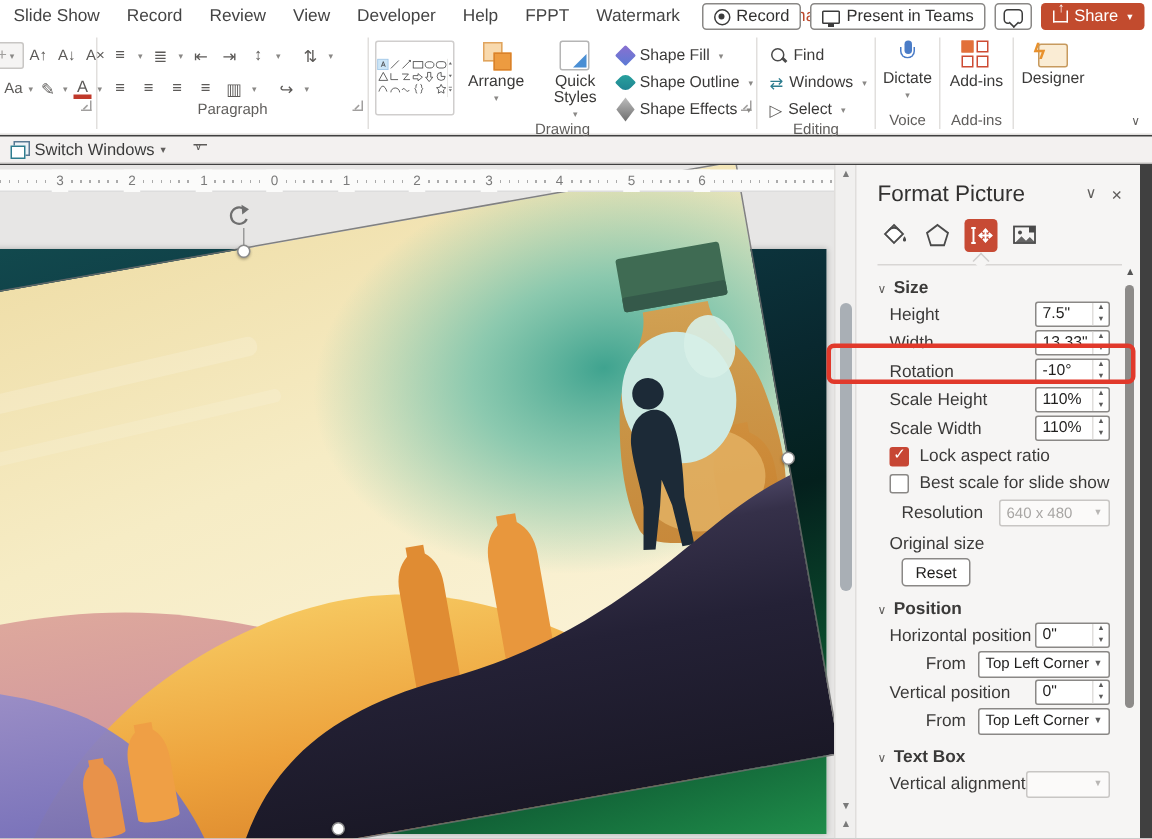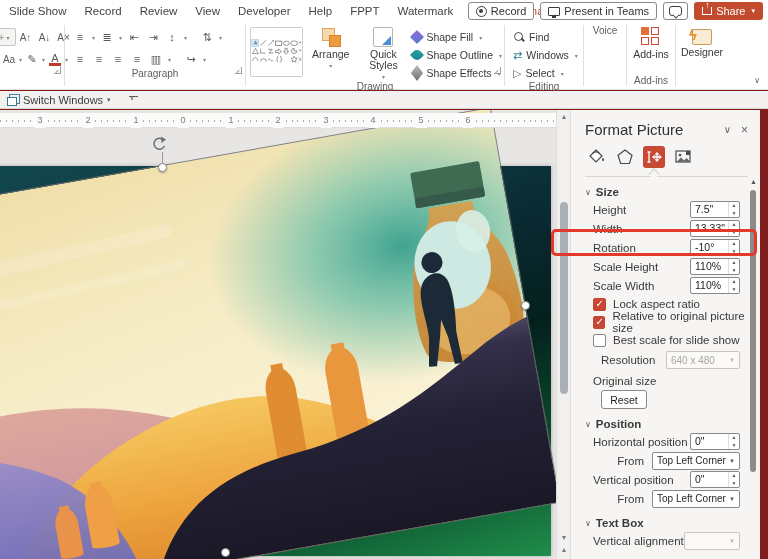--- a/index.html
+++ b/index.html
@@ -1,18 +1,18 @@
 <!DOCTYPE html>
 <html><head>
 <meta charset="utf-8">
 <style>
   * { margin:0; padding:0; box-sizing:border-box; }
   html,body { width:768px; height:559px; overflow:hidden; }
   body { font-family:"Liberation Sans","DejaVu Sans",sans-serif; background:#fff; color:#3b3a39; }
-  .app { position:relative; width:768px; height:559px; overflow:hidden; background:#7f1d1d; }
+  .app { position:relative; width:768px; height:559px; overflow:hidden; background:#404040; }
 
   
   .menubar { position:absolute; left:0; top:0; width:768px; height:22px; background:#fff; display:flex; align-items:center; }
   .mtab { font-size:11.5px; color:#444; padding:0 9px; line-height:22px; cursor:default; white-space:nowrap; }
   .mtab.active { color:#bc4a2d; }
   .mb-right { position:absolute; right:5px; top:2px; display:flex; align-items:center; gap:6px; }
   .pillbtn { display:flex; align-items:center; gap:4px; height:18px; border:1px solid #8a8886; border-radius:3px; padding:0 7px; font-size:11px; color:#323130; background:#fff; }
   .sharebtn { display:flex; align-items:center; gap:4px; height:18px; border-radius:3px; padding:0 8px; font-size:11px; color:#fff; background:#c24b2e; }
   .ico-record { width:11px; height:11px; border:1.5px solid #3b3b3b; border-radius:50%; position:relative; }
   .ico-record::after { content:""; position:absolute; left:2px; top:2px; width:4px; height:4px; background:#3b3b3b; border-radius:50%; }
@@ -316,20 +316,27 @@
               <span class="mcar">▾</span>
             </div>
         </div>
       </div>
       <div class="glabel">Editing</div>
     </div>
 
     <div class="gsep"></div>
 
     <div class="grp" style="width:42px;">
+      <div class="body" style="justify-content:center;width:100%;">
+        <div class="bigbtn">
+          <span class="ico-mic"></span>
+          <span class="blab">Dictate</span>
+          <span class="bcar">▾</span>
+        </div>
+      </div>
       <div class="glabel">Voice</div>
     </div>
 
     <div class="gsep"></div>
 
     <div class="grp" style="width:48px;">
       <div class="body" style="justify-content:center;width:100%;">
         <div class="bigbtn">
           <span class="ico-addins">
               <i class="f"></i>
@@ -553,24 +560,20 @@
             <i>▼</i>
           </span>
         </span>
     </div>
 
     <div class="pcheckrow">
       <span class="cb on"></span>
       <span>Lock aspect ratio</span>
     </div>
     <div class="pcheckrow">
-      <span class="cb on"></span>
-      <span>Relative to original picture size</span>
-    </div>
-    <div class="pcheckrow">
       <span class="cb"></span>
       <span>Best scale for slide show</span>
     </div>
 
     <div class="prow" style="margin-left:30px;height:22px;">
       <span class="lab">Resolution</span>
       <span class="ddl dis" style="width:74px;">
           <span class="dval">640 x 480</span>
           <span class="dcar">▼</span>
         </span>

